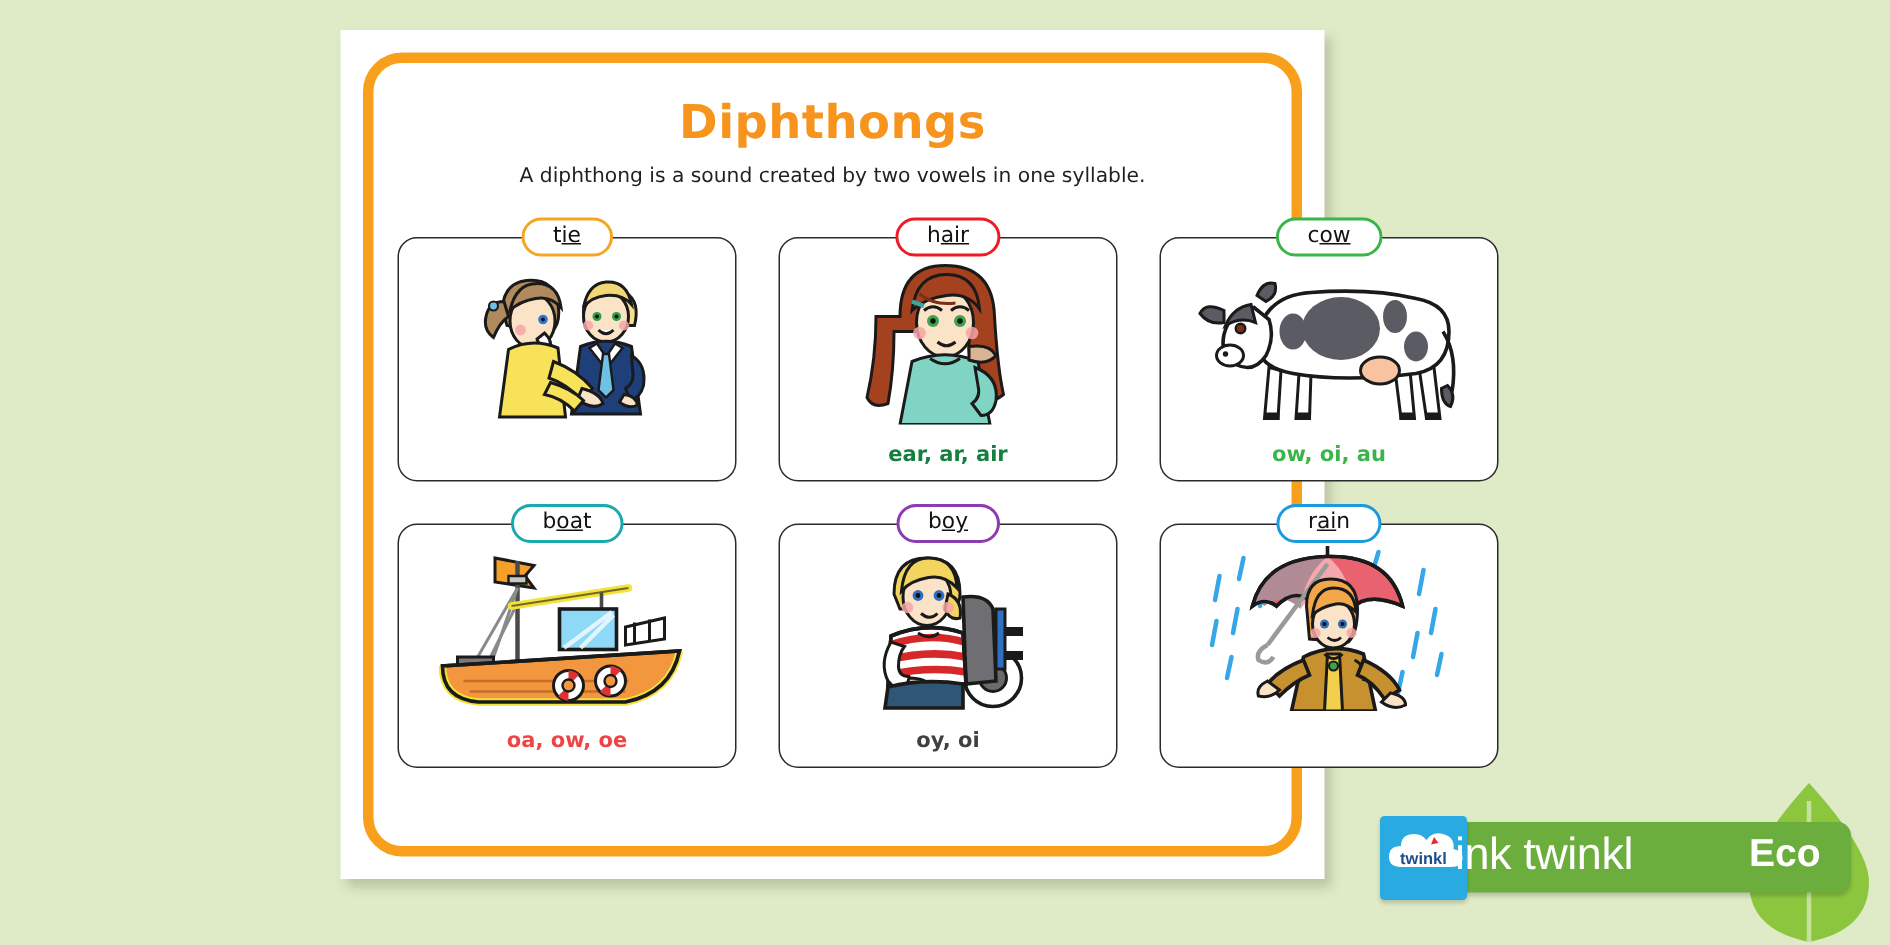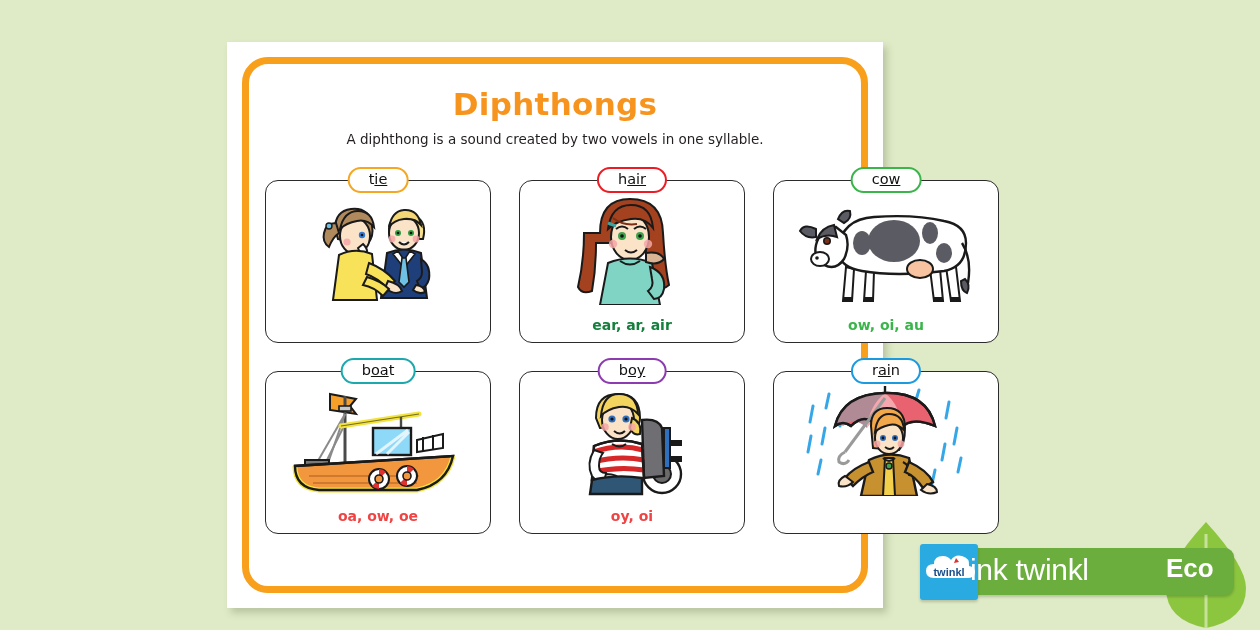--- a/index.html
+++ b/index.html
@@ -12,21 +12,21 @@
     background: #dfeac6;
     font-family: "DejaVu Sans", sans-serif;
     overflow: hidden;
     position: relative;
   }
 
   
   .page {
     position: absolute;
     left: 227px;
-    top: 42px;
+    top: 20px;
     width: 656px;
     height: 566px;
     background: #ffffff;
     box-shadow: 4px 5px 7px rgba(90,100,70,0.28);
   }
   .page-border {
     position: absolute;
     left: 15px;
     top: 15px;
     right: 15px;
@@ -387,21 +387,21 @@
           <path d="M23 86 q26 -6 51 -2" stroke="#d62828" stroke-width="5" fill="none"></path>
           <path d="M24 60 q24 -10 48 -2 l2 34 l-52 2 z" fill="none" stroke="#1a1a1a" stroke-width="2.4"></path>
           <path d="M42 58 q8 5 14 0" stroke="#1a1a1a" stroke-width="2" fill="none"></path>
 
           <path d="M24 64 q-8 14 -2 26 q6 8 16 6 l-2 -9 q-7 0 -7 -7 q0 -8 4 -13 z" fill="#ffffff" stroke="#1a1a1a" stroke-width="2"></path>
           <path d="M36 88 q12 0 14 6 q-8 5 -16 1 z" fill="#fbe3c8" stroke="#1a1a1a" stroke-width="2"></path>
 
           <path d="M22 94 q24 -6 50 -2 l0 16 l-52 0 z" fill="#2f5675" stroke="#1a1a1a" stroke-width="2.4"></path>
         </svg>
       </div>
-      <div class="sounds" style="color:#ef4444;">oy, oi</div>
+      <div class="sounds" style="color:#404040;">oy, oi</div>
     </div>
 
     <div class="card">
       <div class="word-pill" style="border-color:#1b9ae0;">
         <span>r</span><span class="u">ai</span><span>n</span>
       </div>
       <div class="art">
         <svg width="175" height="112" viewBox="0 0 175 112">
 
           <g stroke="#35a7e8" stroke-width="3" stroke-linecap="round">

